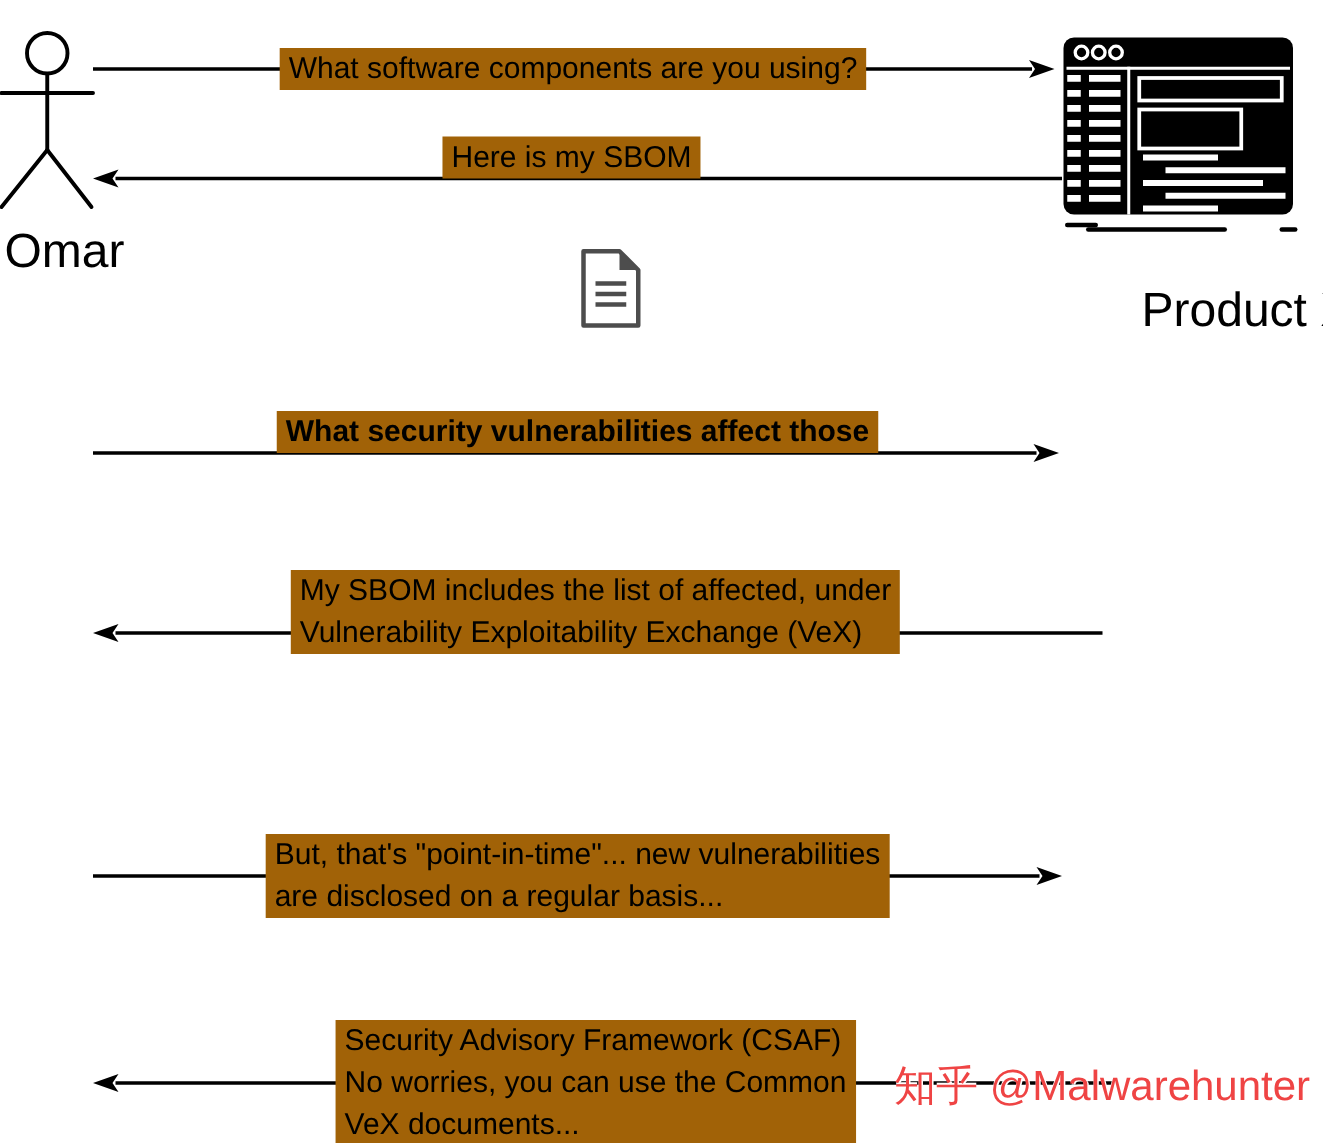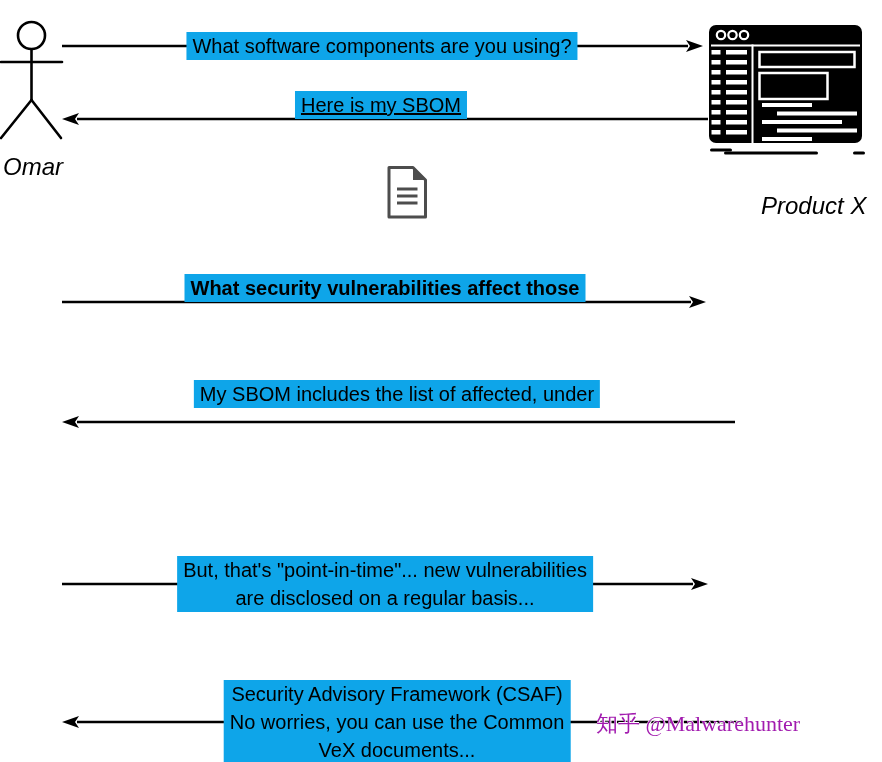--- a/index.html
+++ b/index.html
@@ -4,27 +4,27 @@
 <style>
   html,body{margin:0;padding:0;background:#fff;}
   .canvas{
     position:relative;width:882px;height:762px;background:#fff;overflow:hidden;
     font-family:"Liberation Sans","DejaVu Sans",sans-serif;color:#000;
   }
   .layer{position:absolute;left:0;top:0;z-index:0;}
   .icon-abs{position:absolute;z-index:1;}
   .msg{
     position:absolute;z-index:2;transform:translateX(-50%);
-    background:#0ea5e9;padding:0 6px;text-align:center;white-space:nowrap;
+    background:#a16207;padding:0 6px;white-space:nowrap;
     font-size:20px;line-height:28px;color:#000;
   }
-  .actor-label{position:absolute;z-index:2;font-size:24px;line-height:26px;color:#000;white-space:nowrap;font-style:italic;}
+  .actor-label{position:absolute;z-index:2;font-size:32px;line-height:26px;color:#000;white-space:nowrap;}
   .watermark{
-    position:absolute;z-index:3;font-size:22px;line-height:28px;white-space:nowrap;
-    color:#a21caf;text-shadow:0 -1px 0 #ffffff,1px 1px 0 #ffffff;font-family:Liberation Serif, serif;
+    position:absolute;z-index:3;font-size:28px;line-height:28px;white-space:nowrap;
+    color:#ef4444;text-shadow:0 -1px 0 #ffffff,1px 1px 0 #ffffff;
   }
 </style>
 </head>
 <body>
 
 <div class="canvas">
 
   <svg class="layer" width="882" height="762" viewBox="0 0 882 762">
 
     <g>
@@ -122,30 +122,31 @@
       <line x1="14" y1="24" x2="34.5" y2="24"></line>
       <line x1="14" y1="31" x2="34.5" y2="31"></line>
       <line x1="14" y1="38" x2="34.5" y2="38"></line>
     </g>
   </svg>
 
   <div class="msg" style="left:382px;top:32px;">
     <div>What software components are you using?</div>
   </div>
 
-  <div class="msg" style="left:381px;top:91px;text-decoration:underline;">
+  <div class="msg" style="left:381px;top:91px;">
     <div>Here is my SBOM</div>
   </div>
 
   <div class="msg" style="left:385px;top:274px;font-weight:bold;">
     <div>What security vulnerabilities affect those</div>
   </div>
 
   <div class="msg" style="left:397px;top:380px;">
     <div>My SBOM includes the list of affected, under</div>
+    <div>Vulnerability Exploitability Exchange (VeX)</div>
   </div>
 
   <div class="msg" style="left:385px;top:556px;">
     <div>But, that's "point-in-time"... new vulnerabilities</div>
     <div>are disclosed on a regular basis...</div>
   </div>
 
   <div class="msg" style="left:397px;top:680px;">
     <div>Security Advisory Framework (CSAF)</div>
     <div>No worries, you can use the Common</div>

